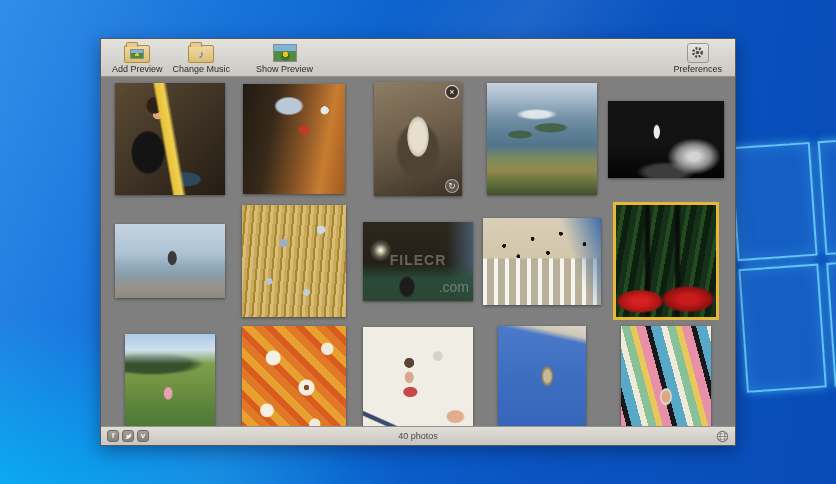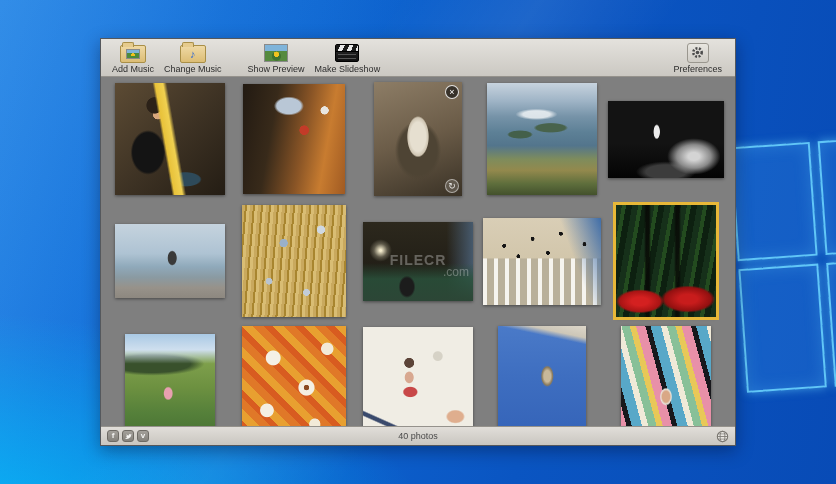--- a/index.html
+++ b/index.html
@@ -88,21 +88,21 @@
   .thumb { position:relative; box-shadow:0 1px 3px rgba(0,0,0,.45); }
   .thumb.selected { outline:3px solid #e8b838; outline-offset:0; }
 
   .thumb-btn { position:absolute; width:14px; height:14px; border-radius:50%;
        display:flex; align-items:center; justify-content:center; font-size:9px; line-height:1; cursor:default; }
   .btn-remove { top:3px; right:3px; background:rgba(15,15,15,.62); border:1px solid rgba(255,255,255,.85); color:#fff; }
   .btn-rotate { bottom:3px; right:3px; background:rgba(255,255,255,.15); border:1px solid rgba(255,255,255,.5); color:rgba(255,255,255,.85); }
 
   .wm { position:absolute; left:0; right:0; top:38%; text-align:center; font-weight:bold;
         font-size:14px; letter-spacing:1px; color:rgba(255,255,255,.30); }
-  .wm2 { position:absolute; right:4px; bottom:22px; font-size:12px; color:rgba(255,255,255,.30); }
+  .wm2 { position:absolute; right:4px; bottom:6px; font-size:14px; color:rgba(255,255,255,.30); }
 
   
   .s-noodles { background:
       linear-gradient(80deg, transparent 44%, #e8c23a 46%, #f0d050 52%, transparent 55%),
       radial-gradient(circle 13px at 36% 20%, #2b2118 60%, transparent 66%),
       radial-gradient(circle 8px at 39% 28%, #d9a77c 60%, transparent 66%),
       radial-gradient(ellipse 28px 36px at 30% 62%, #141414 55%, transparent 62%),
       radial-gradient(ellipse 24px 11px at 64% 86%, #2e4a5a 60%, transparent 68%),
       linear-gradient(135deg, #5c4b34, #3c3123 55%, #241d14); }
   .s-autumn { background:
@@ -211,41 +211,35 @@
 
   <div class="window">
 
     <div class="toolbar">
       <button class="tbtn">
         <span class="ic">
           <span class="folder">
               <span class="emb emb-photo"></span>
             </span>
         </span>
-        <span>Add Music</span>
+        <span>Add Preview</span>
       </button>
       <button class="tbtn">
         <span class="ic">
           <span class="folder">
               <span class="emb emb-music">♪</span>
             </span>
         </span>
         <span>Change Music</span>
       </button>
       <button class="tbtn gap-left">
         <span class="ic">
             <span class="preview-ic"></span>
           </span>
         <span>Show Preview</span>
-      </button>
-      <button class="tbtn">
-        <span class="ic">
-            <span class="clapper"></span>
-          </span>
-        <span>Make Slideshow</span>
       </button>
       <button class="tbtn push-right">
         <span class="ic">
           <span class="gear-box">
             <svg width="15" height="15" viewBox="0 0 20 20">
               <circle cx="10" cy="10" r="5.6" fill="none" stroke="#4c4c4c" stroke-width="3.4" stroke-dasharray="2.6 2"></circle>
               <circle cx="10" cy="10" r="2.4" fill="#4c4c4c"></circle>
             </svg>
           </span>
         </span>

